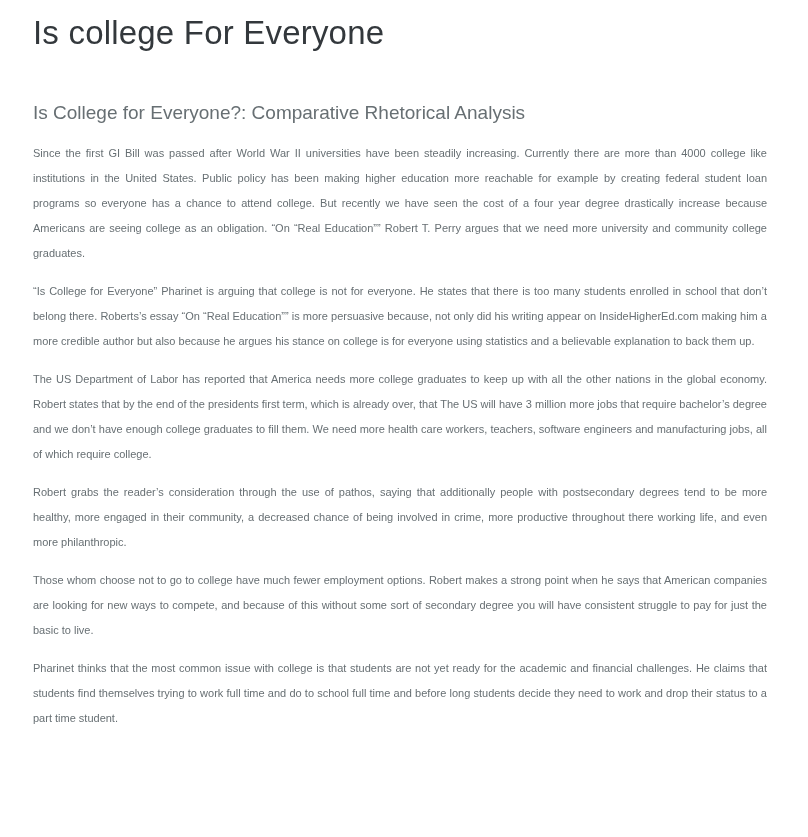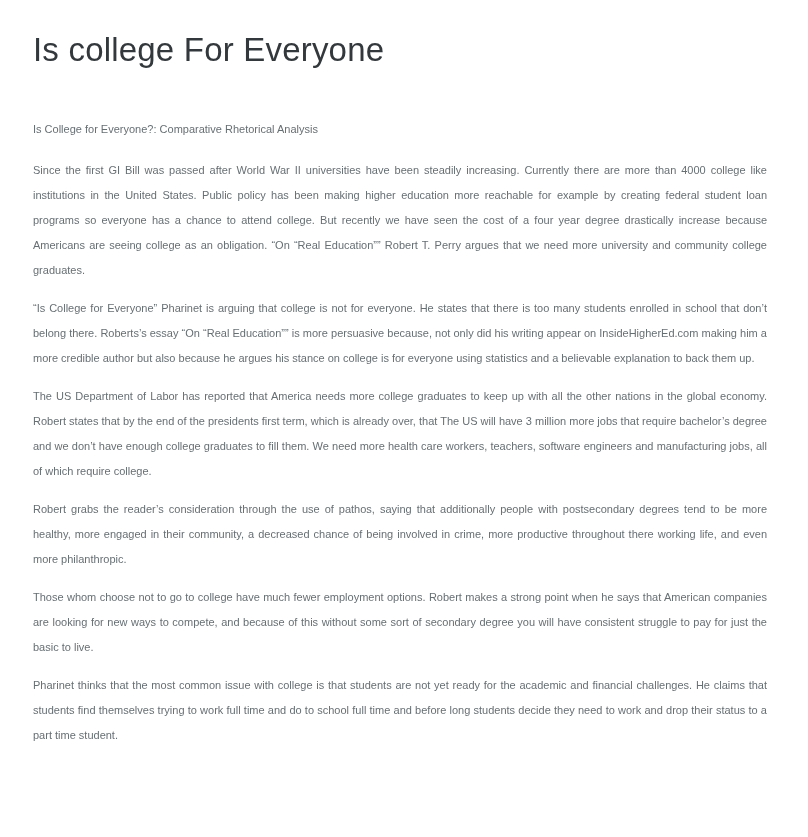--- a/index.html
+++ b/index.html
@@ -19,25 +19,25 @@
     overflow: hidden;
     background: #ffffff;
     box-sizing: border-box;
     padding: 0 41px 0 33px;
   }
   .post-title {
     font-size: 33px;
     line-height: 44px;
     font-weight: 400;
     color: #33383c;
-    margin: 28px 0 45px 0;
+    margin: 11px 0 45px 0;
     letter-spacing: 0.2px;
   }
   .post-subtitle {
-    font-size: 11px;
+    font-size: 19px;
     line-height: 25px;
     color: #676f73;
     margin: 0 0 16px 0;
   }
   .post-body p {
     font-size: 11px;
     line-height: 25px;
     color: #676f73;
     text-align: justify;
     margin: 0 0 13px 0;

